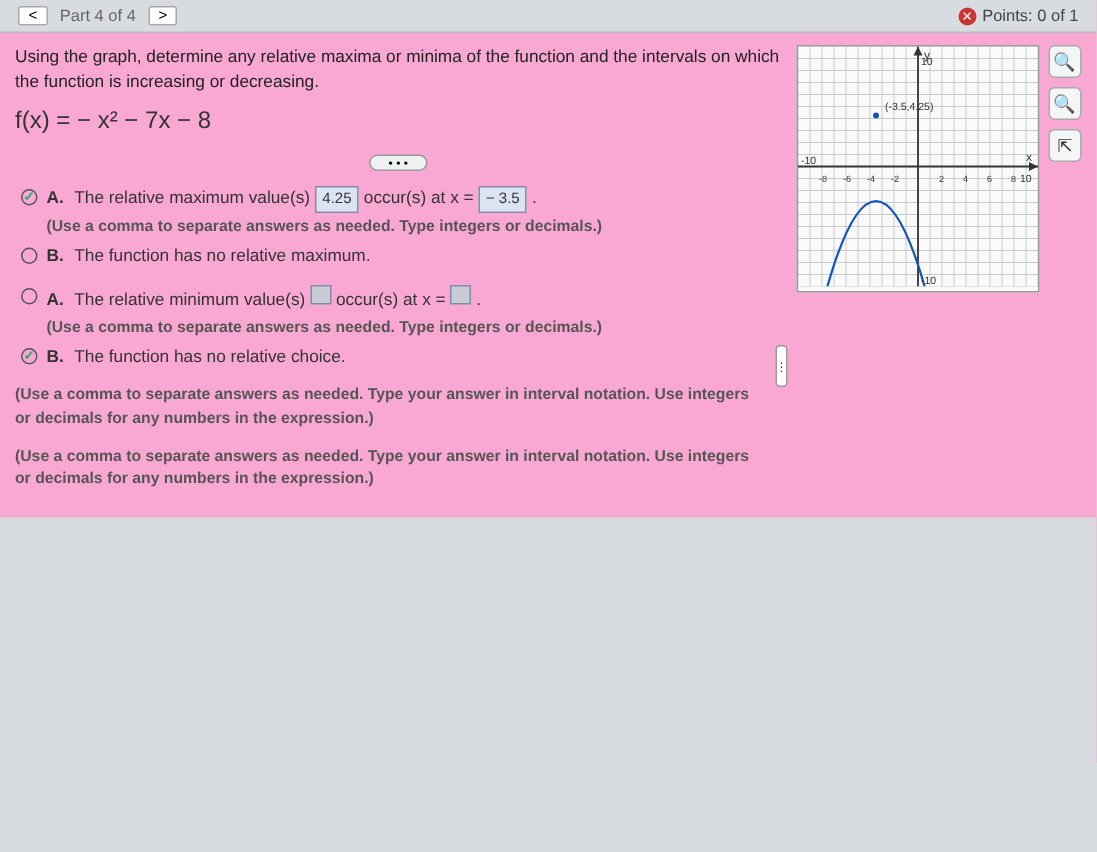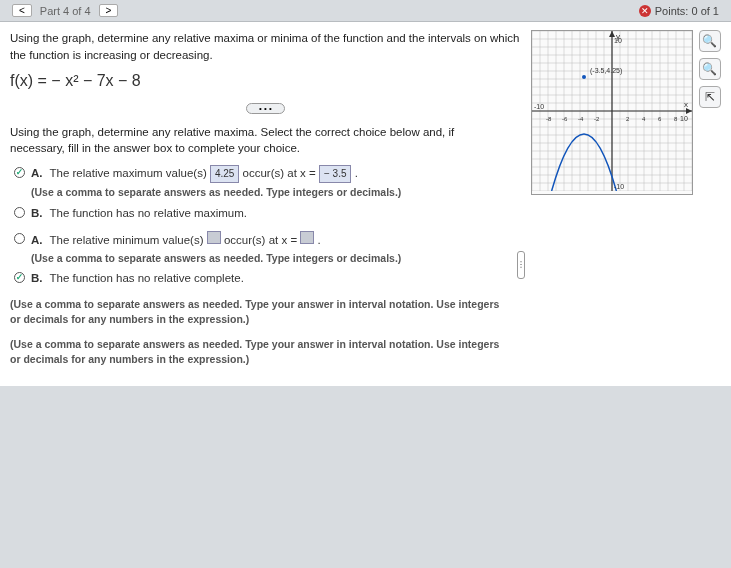--- a/index.html
+++ b/index.html
@@ -50,21 +50,21 @@
   color: #fff;
   font-size: 9px;
   display: inline-flex;
   align-items: center;
   justify-content: center;
 }
 .content {
   display: flex;
   padding: 8px 10px;
   gap: 10px;
-  background: #ffffff;
+  background: #f9a8d4;
 }
 .left-col {
   flex: 1;
   font-size: 11.5px;
   line-height: 1.45;
 }
 .right-col {
   width: 190px;
   display: flex;
   flex-direction: column;
@@ -215,21 +215,20 @@
     <div class="intro">Using the graph, determine any relative maxima or minima of the function and the intervals on which the function is increasing or decreasing.</div>
     <div class="formula">f(x) = − x² − 7x − 8</div>
     <div class="hr-wrap">
       <button class="expand-btn">• • •</button>
     </div>
 
     <div class="main-panel">
       <div style="flex:1">
 
         <div class="block">
-          <div class="question-text">Using the graph, determine any relative maxima. Select the correct choice below and, if necessary, fill in the answer box to complete your choice.</div>
           <div class="choice">
             <span class="radio selected"></span>
             <div class="choice-body">
               <span class="choice-label">A.</span>
               <span>The relative maximum value(s) </span>
               <span class="answer-box">4.25</span>
               <span> occur(s) at x = </span>
               <span class="answer-box">− 3.5</span>
               <span> .</span>
               <div class="hint">(Use a comma to separate answers as needed. Type integers or decimals.)</div>
@@ -254,21 +253,21 @@
               <span> occur(s) at x = </span>
               <span class="answer-box empty"></span>
               <span> .</span>
               <div class="hint">(Use a comma to separate answers as needed. Type integers or decimals.)</div>
             </div>
           </div>
           <div class="choice">
             <span class="radio selected"></span>
             <div class="choice-body">
               <span class="choice-label">B.</span>
-              <span>The function has no relative complete.</span>
+              <span>The function has no relative choice.</span>
             </div>
           </div>
         </div>
 
         <div class="block">
           <div class="hint">(Use a comma to separate answers as needed. Type your answer in interval notation. Use integers or decimals for any numbers in the expression.)</div>
         </div>
 
         <div class="block">
           <div class="hint">(Use a comma to separate answers as needed. Type your answer in interval notation. Use integers or decimals for any numbers in the expression.)</div>

